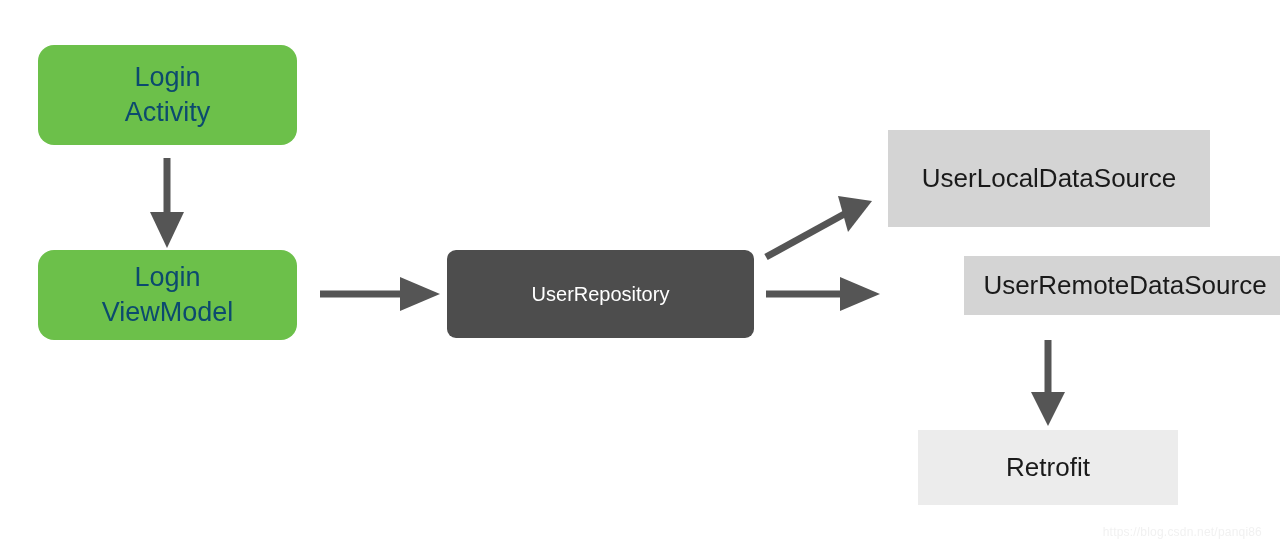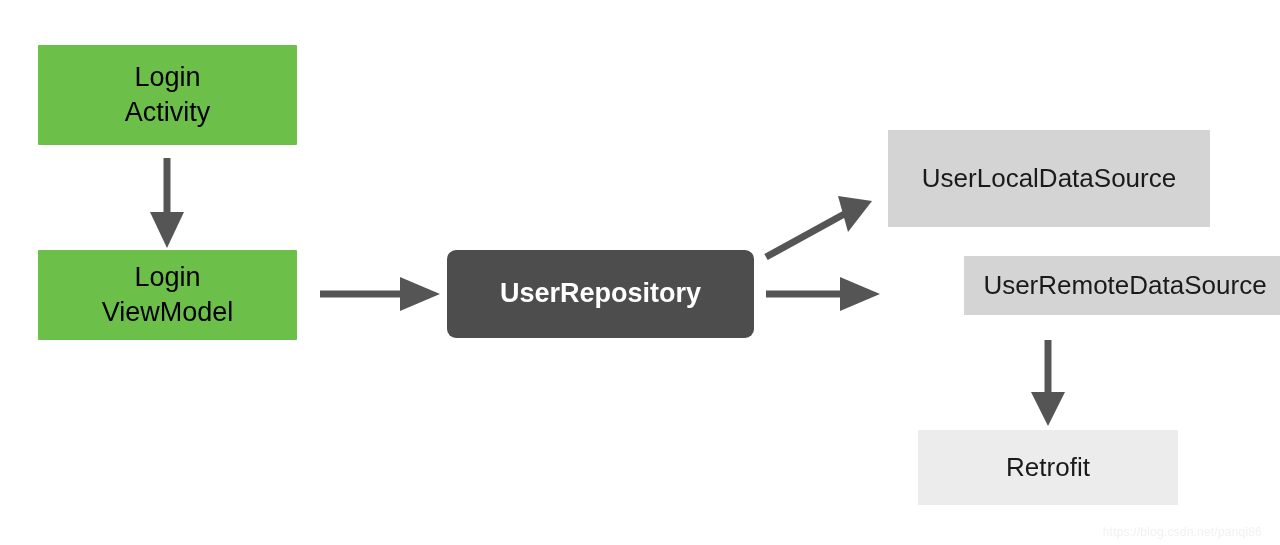--- a/index.html
+++ b/index.html
@@ -27,33 +27,33 @@
     box-sizing: border-box;
     line-height: 1.3;
   }
   .node .label {
     white-space: pre-line;
   }
 
   
   .node-green {
     background: #6CC04A;
-    color: #000000;
-    border-radius: 1px;
+    color: #0c4a6e;
+    border-radius: 16px;
     font-size: 27px;
     font-weight: 400;
   }
 
   
   .node-dark {
     background: #4D4D4D;
     color: #ffffff;
     border-radius: 9px;
-    font-size: 27px;
-    font-weight: 700;
+    font-size: 20px;
+    font-weight: 400;
   }
 
   
   .node-gray {
     background: #D4D4D4;
     color: #1a1a1a;
     border-radius: 0;
     font-size: 26px;
     font-weight: 400;
   }

